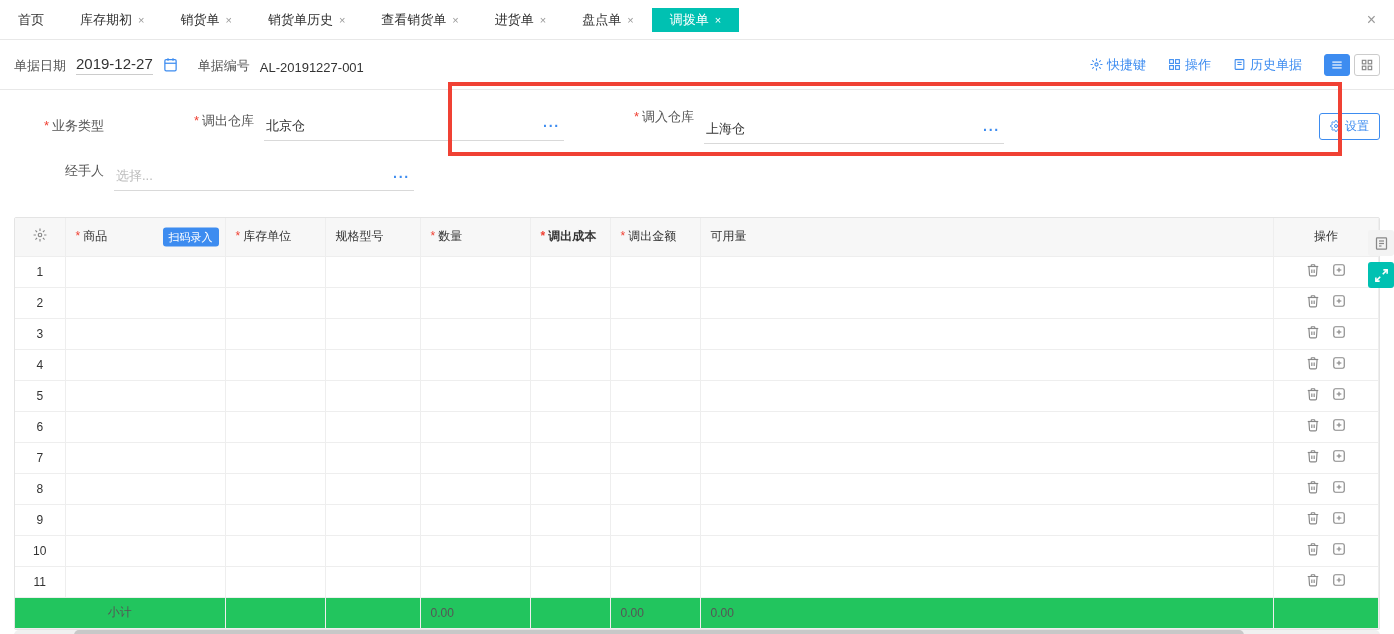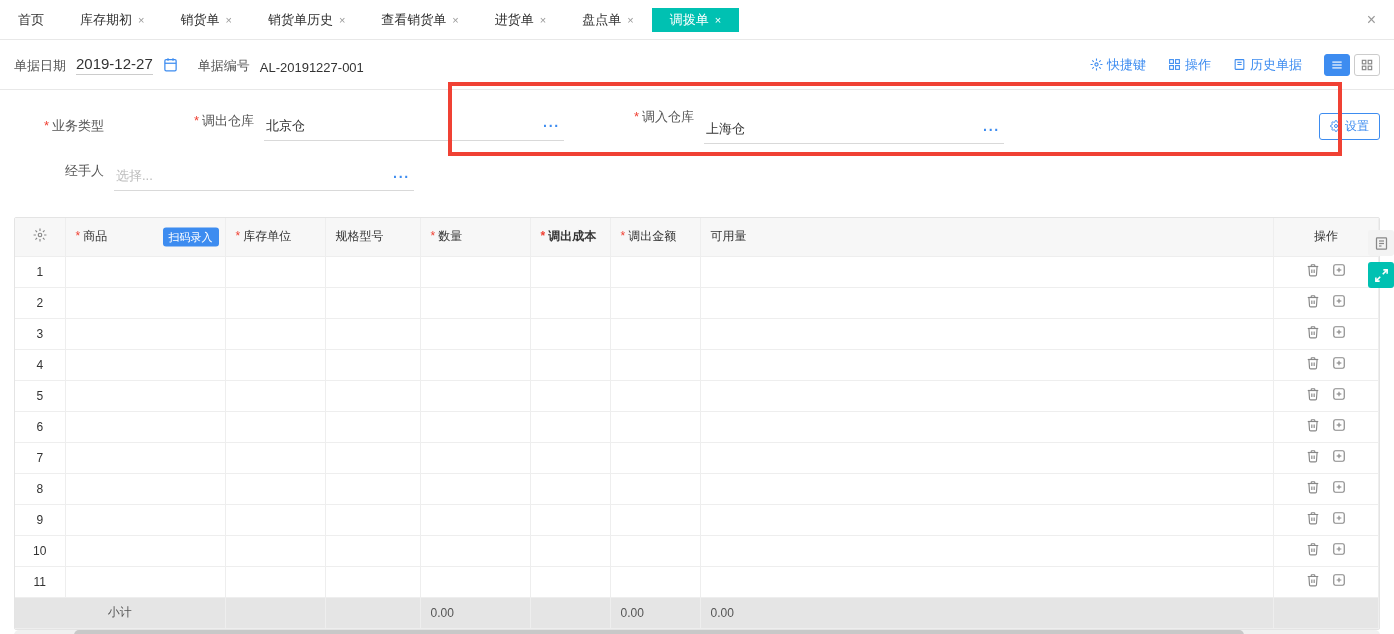--- a/index.html
+++ b/index.html
@@ -266,21 +266,21 @@
     .row-ops {
       display: flex;
       justify-content: center;
       gap: 12px;
       color: #888;
     }
     .row-ops span {
       cursor: pointer;
     }
     .subtotal-row td {
-      background: #e5e5e5;
+      background: #22c55e;
       color: #555;
     }
     .hscroll {
       height: 10px;
       background: #f0f0f0;
       margin: 0 14px 4px 14px;
       border-radius: 5px;
       position: relative;
     }
     .hscroll-thumb {

